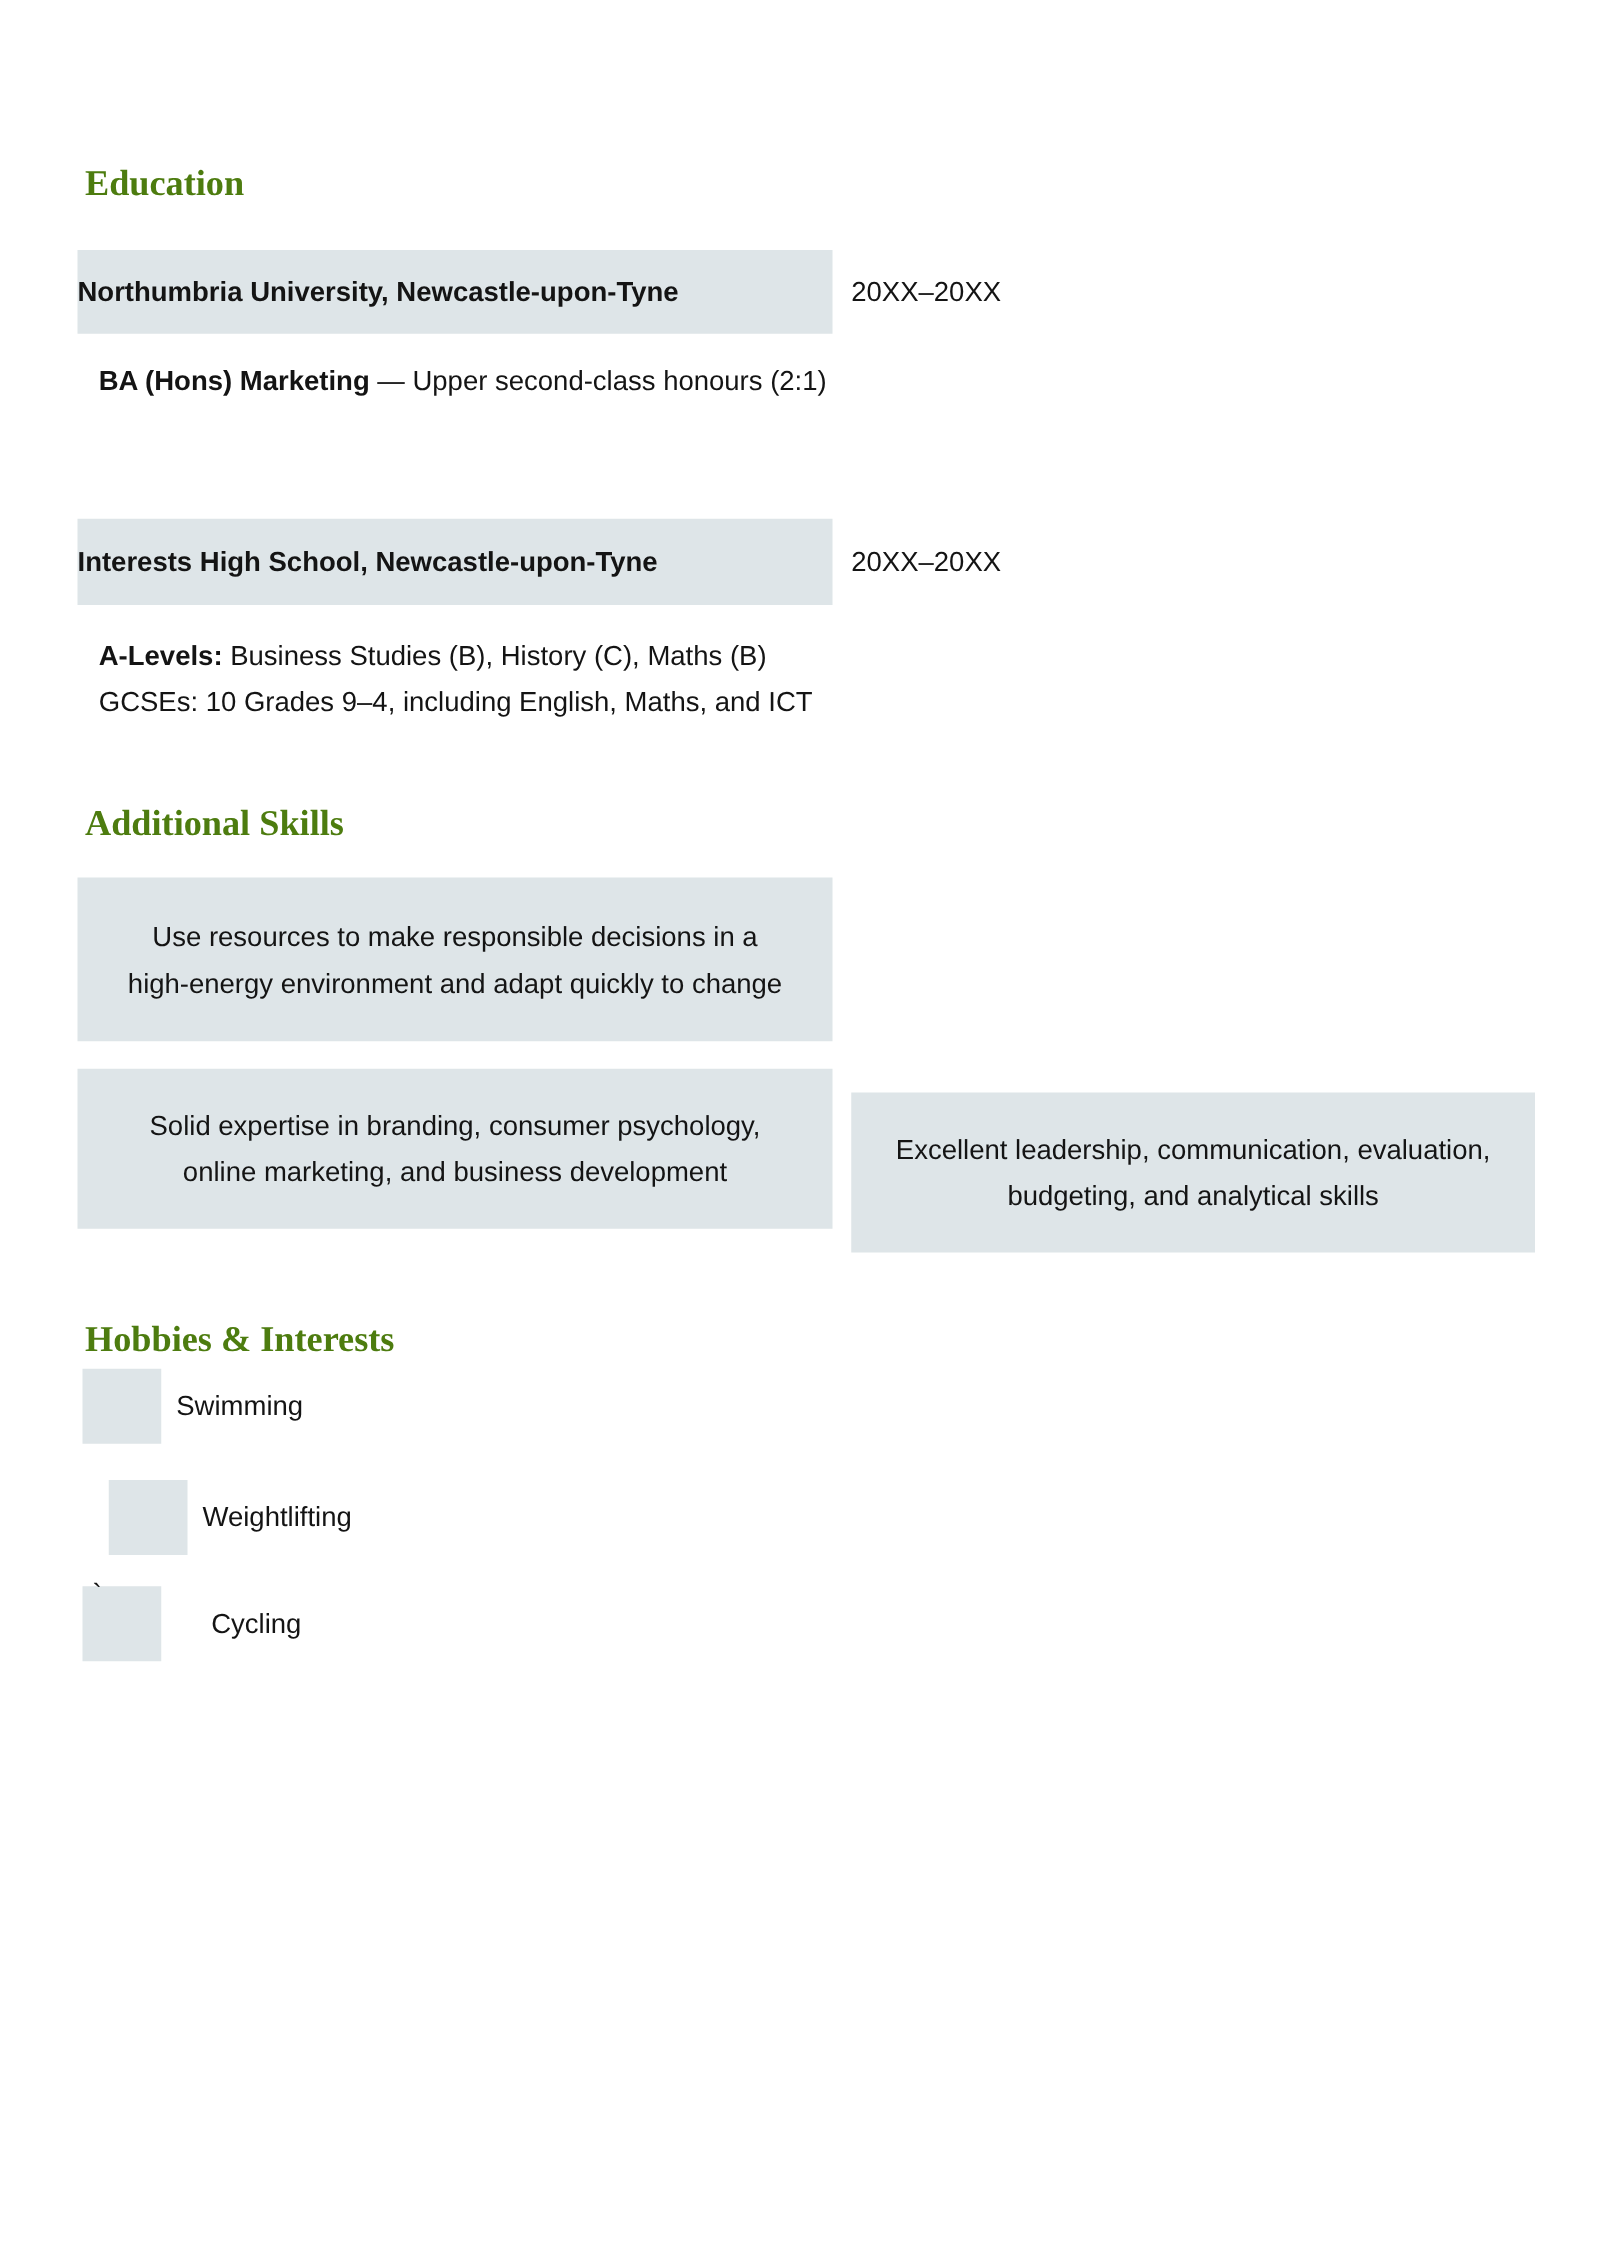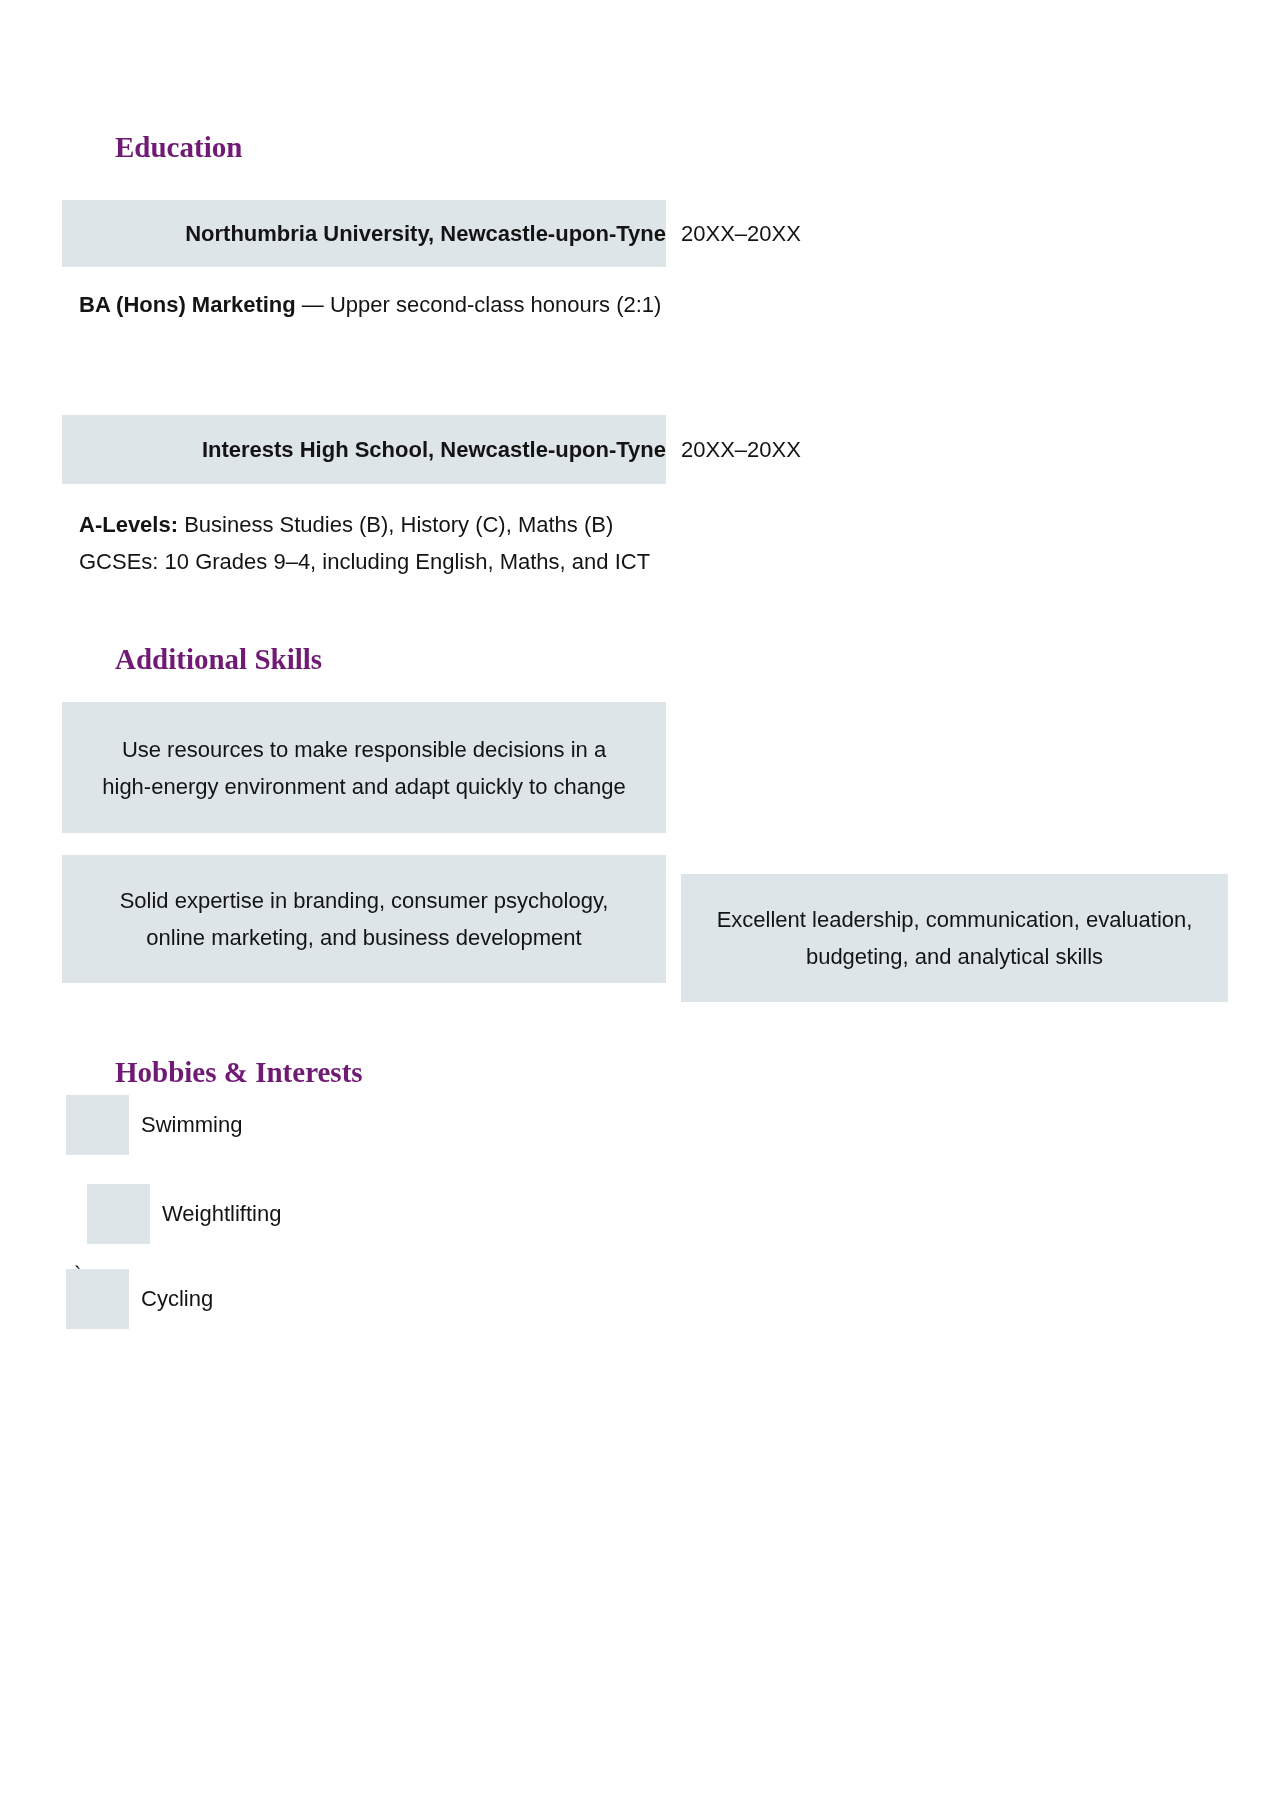--- a/index.html
+++ b/index.html
@@ -13,31 +13,30 @@
     color: #141414;
     overflow: hidden;
   }
   .section-heading {
     position: absolute;
     left: 68px;
     font-family: "Liberation Serif", serif;
     font-weight: bold;
     font-size: 29px;
     line-height: 33px;
-    color: #701a75;
-    margin-left: 47px;
+    color: #4d7c0f;
   }
   .entry-box {
     position: absolute;
     left: 62px;
     width: 604px;
     background: #dee5e8;
     display: flex;
     align-items: center;
-    justify-content: flex-end;
+    justify-content: flex-start;
   }
   .entry-title {
     font-weight: bold;
     font-size: 22px;
     text-align: center;
   }
   .entry-dates {
     position: absolute;
     left: 681px;
     display: flex;
@@ -132,20 +131,20 @@
   <h2 class="section-heading" style="top:1056px;">Hobbies &amp; Interests</h2>
 
   <div class="hobby-row" style="top:1095px;">
     <span class="hobby-square"></span>
     <span class="hobby-label">Swimming</span>
   </div>
   <div class="hobby-row" style="top:1184px;margin-left:21px;">
     <span class="hobby-square"></span>
     <span class="hobby-label">Weightlifting</span>
   </div>
-  <div class="hobby-row" style="top:1269px;">
+  <div class="hobby-row" style="top:1269px;gap:28px;">
     <span class="hobby-square"></span>
     <span class="hobby-label">Cycling</span>
   </div>
 
   <span class="stray-char">`</span>
 
 </div>
 
 </body></html>

